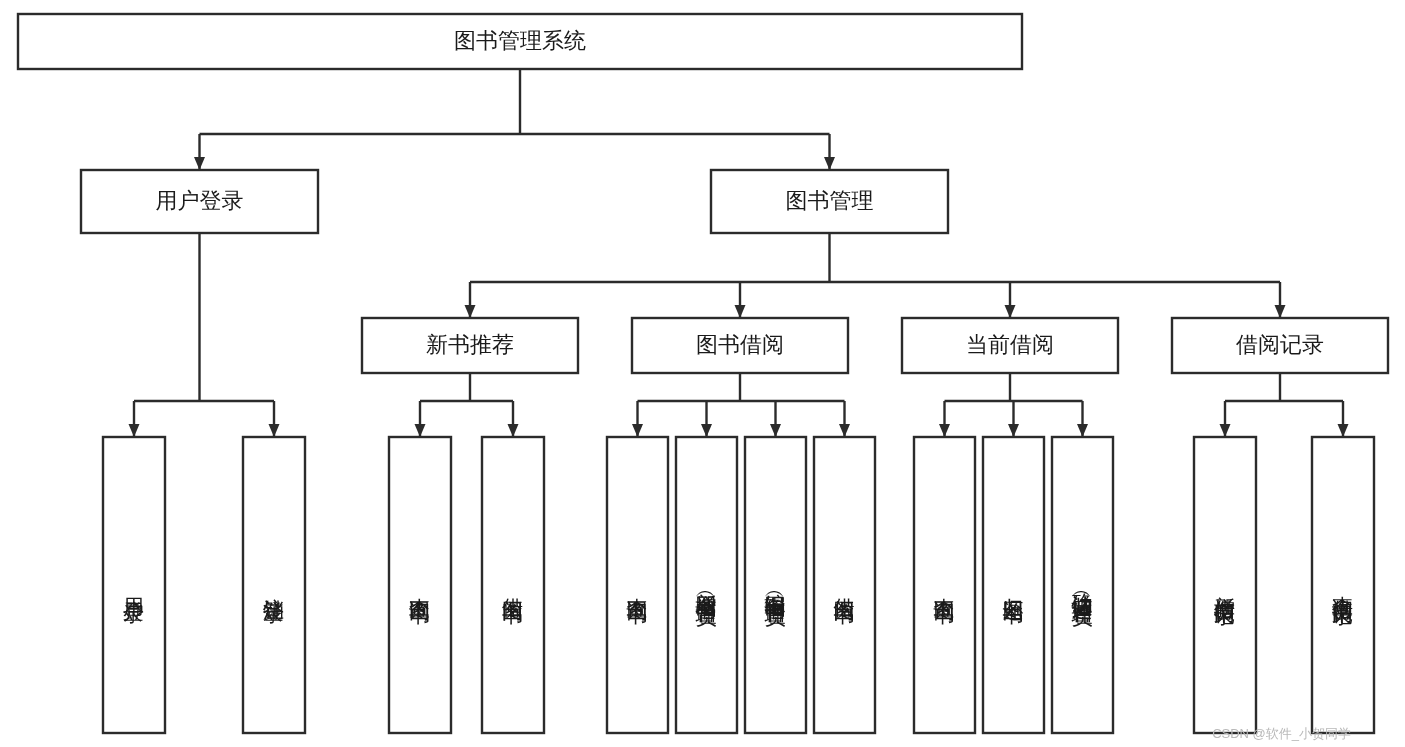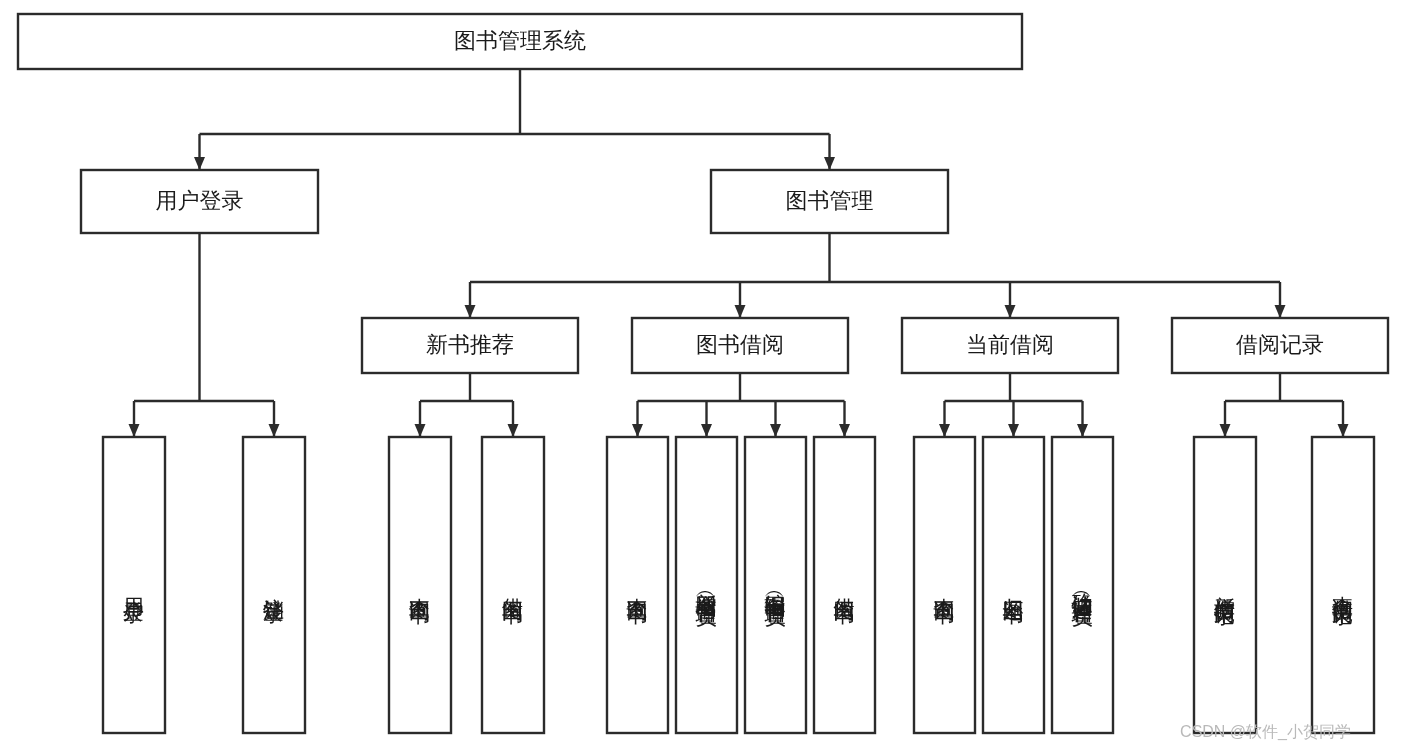--- a/index.html
+++ b/index.html
@@ -65,21 +65,21 @@
   }
   .arrow-head {
     fill: #2b2b2b;
     stroke: none;
   }
   .watermark {
     position: absolute;
     right: 10px;
     bottom: 4px;
     font-family: "Liberation Sans", "DejaVu Sans", sans-serif;
-    font-size: 16px;
+    font-size: 13px;
     color: #b9b9b9;
     white-space: nowrap;
     user-select: none;
   }
 </style>
 </head>
 <body>
 
 <div id="diagram-root">
   <svg class="diagram-canvas" id="diagram-canvas" viewBox="0 0 1405 747" xmlns="http://www.w3.org/2000/svg">

